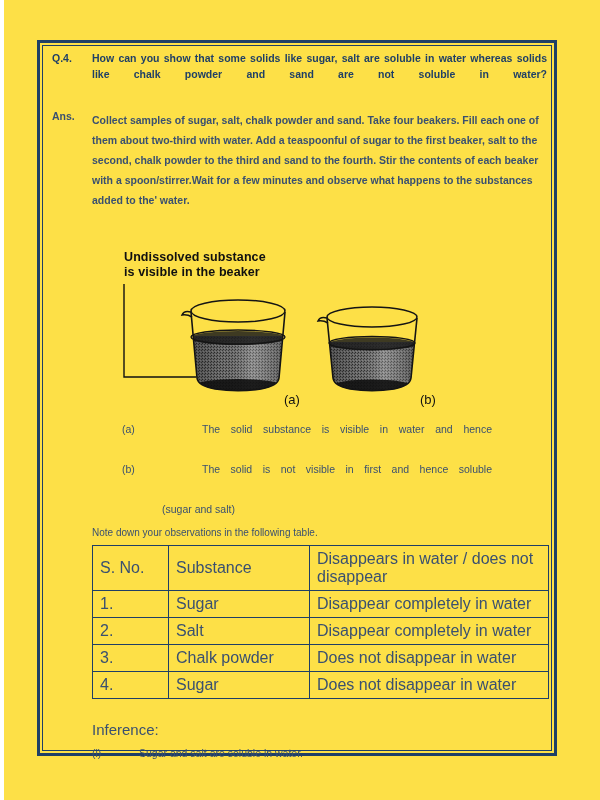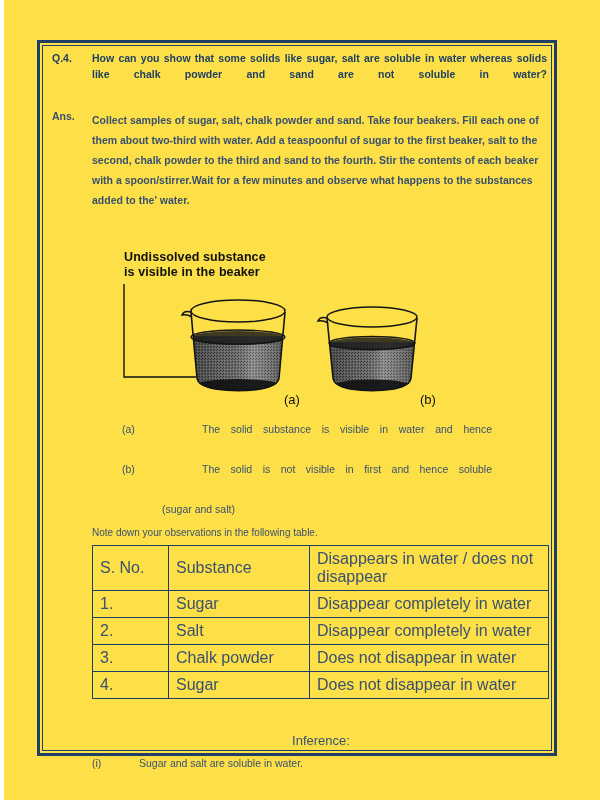--- a/index.html
+++ b/index.html
@@ -176,25 +176,24 @@
     font-size: 16px;
     padding: 4px 6px 4px 7px;
     height: 12px;
   }
   .col-sno { width: 62px; }
   .col-sub { width: 127px; }
   .col-dis { width: auto; }
 
   
   .inference-title {
-    margin-top: 34px;
-    padding-left: 40px;
-    color: #3a5070;
-    font-size: 13px;
-    text-align: center;
+    margin-top: 22px;
+    padding-left: 40px;
+    color: #3a5070;
+    font-size: 15px;
   }
   .inf-list { margin-top: 4px; padding-left: 40px; }
   .inf-item {
     position: relative;
     padding-left: 47px;
     color: #3a5070;
     font-size: 10.5px;
     line-height: 22px;
   }
   .inf-marker { position: absolute; left: 0; top: 0; }

